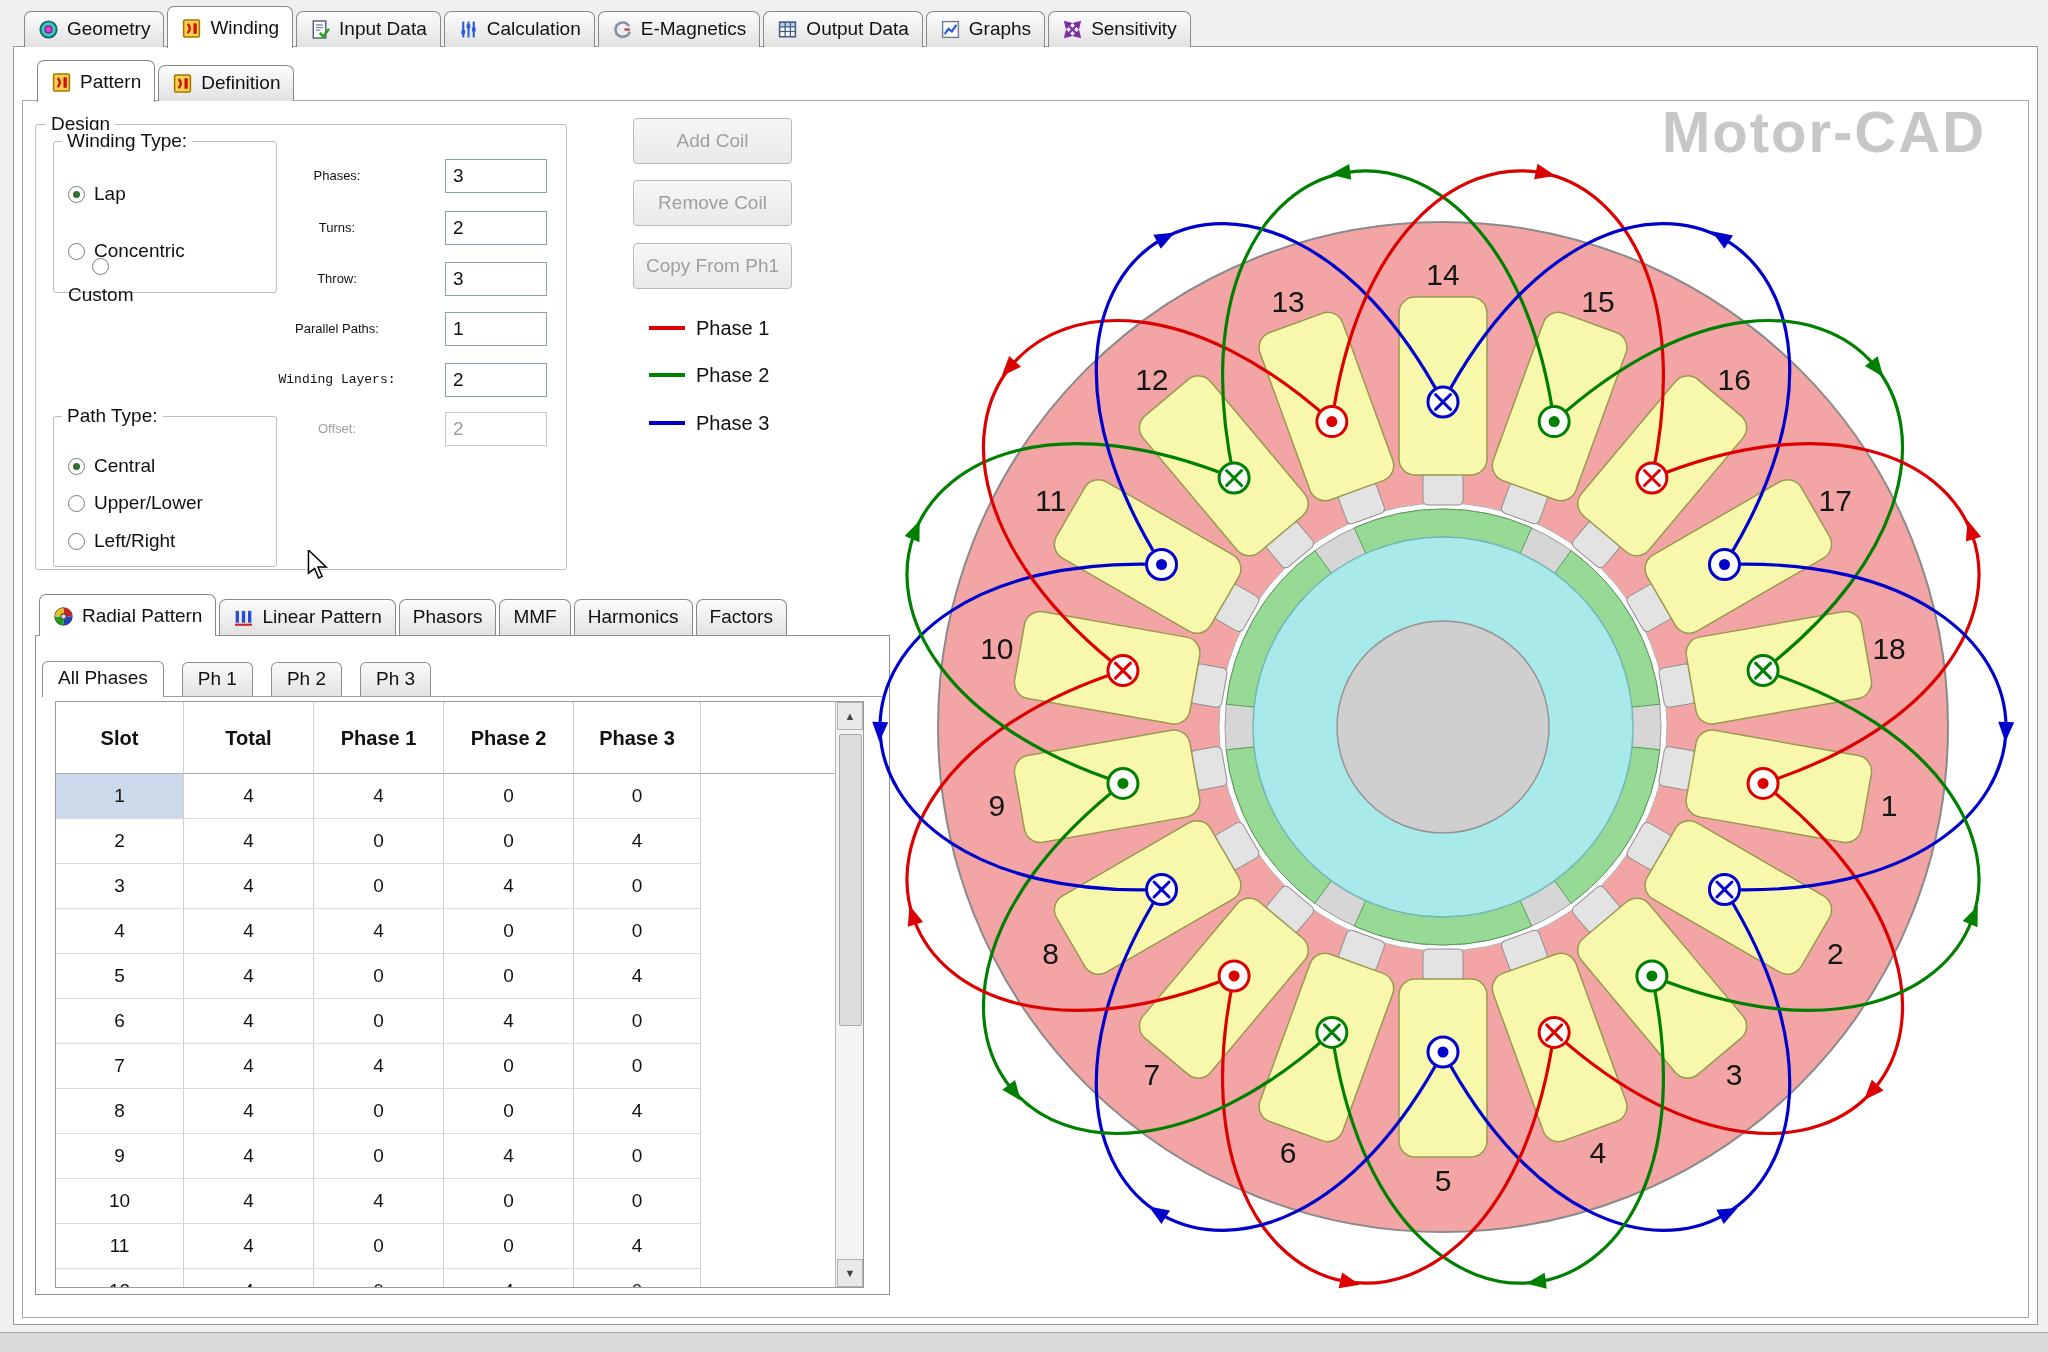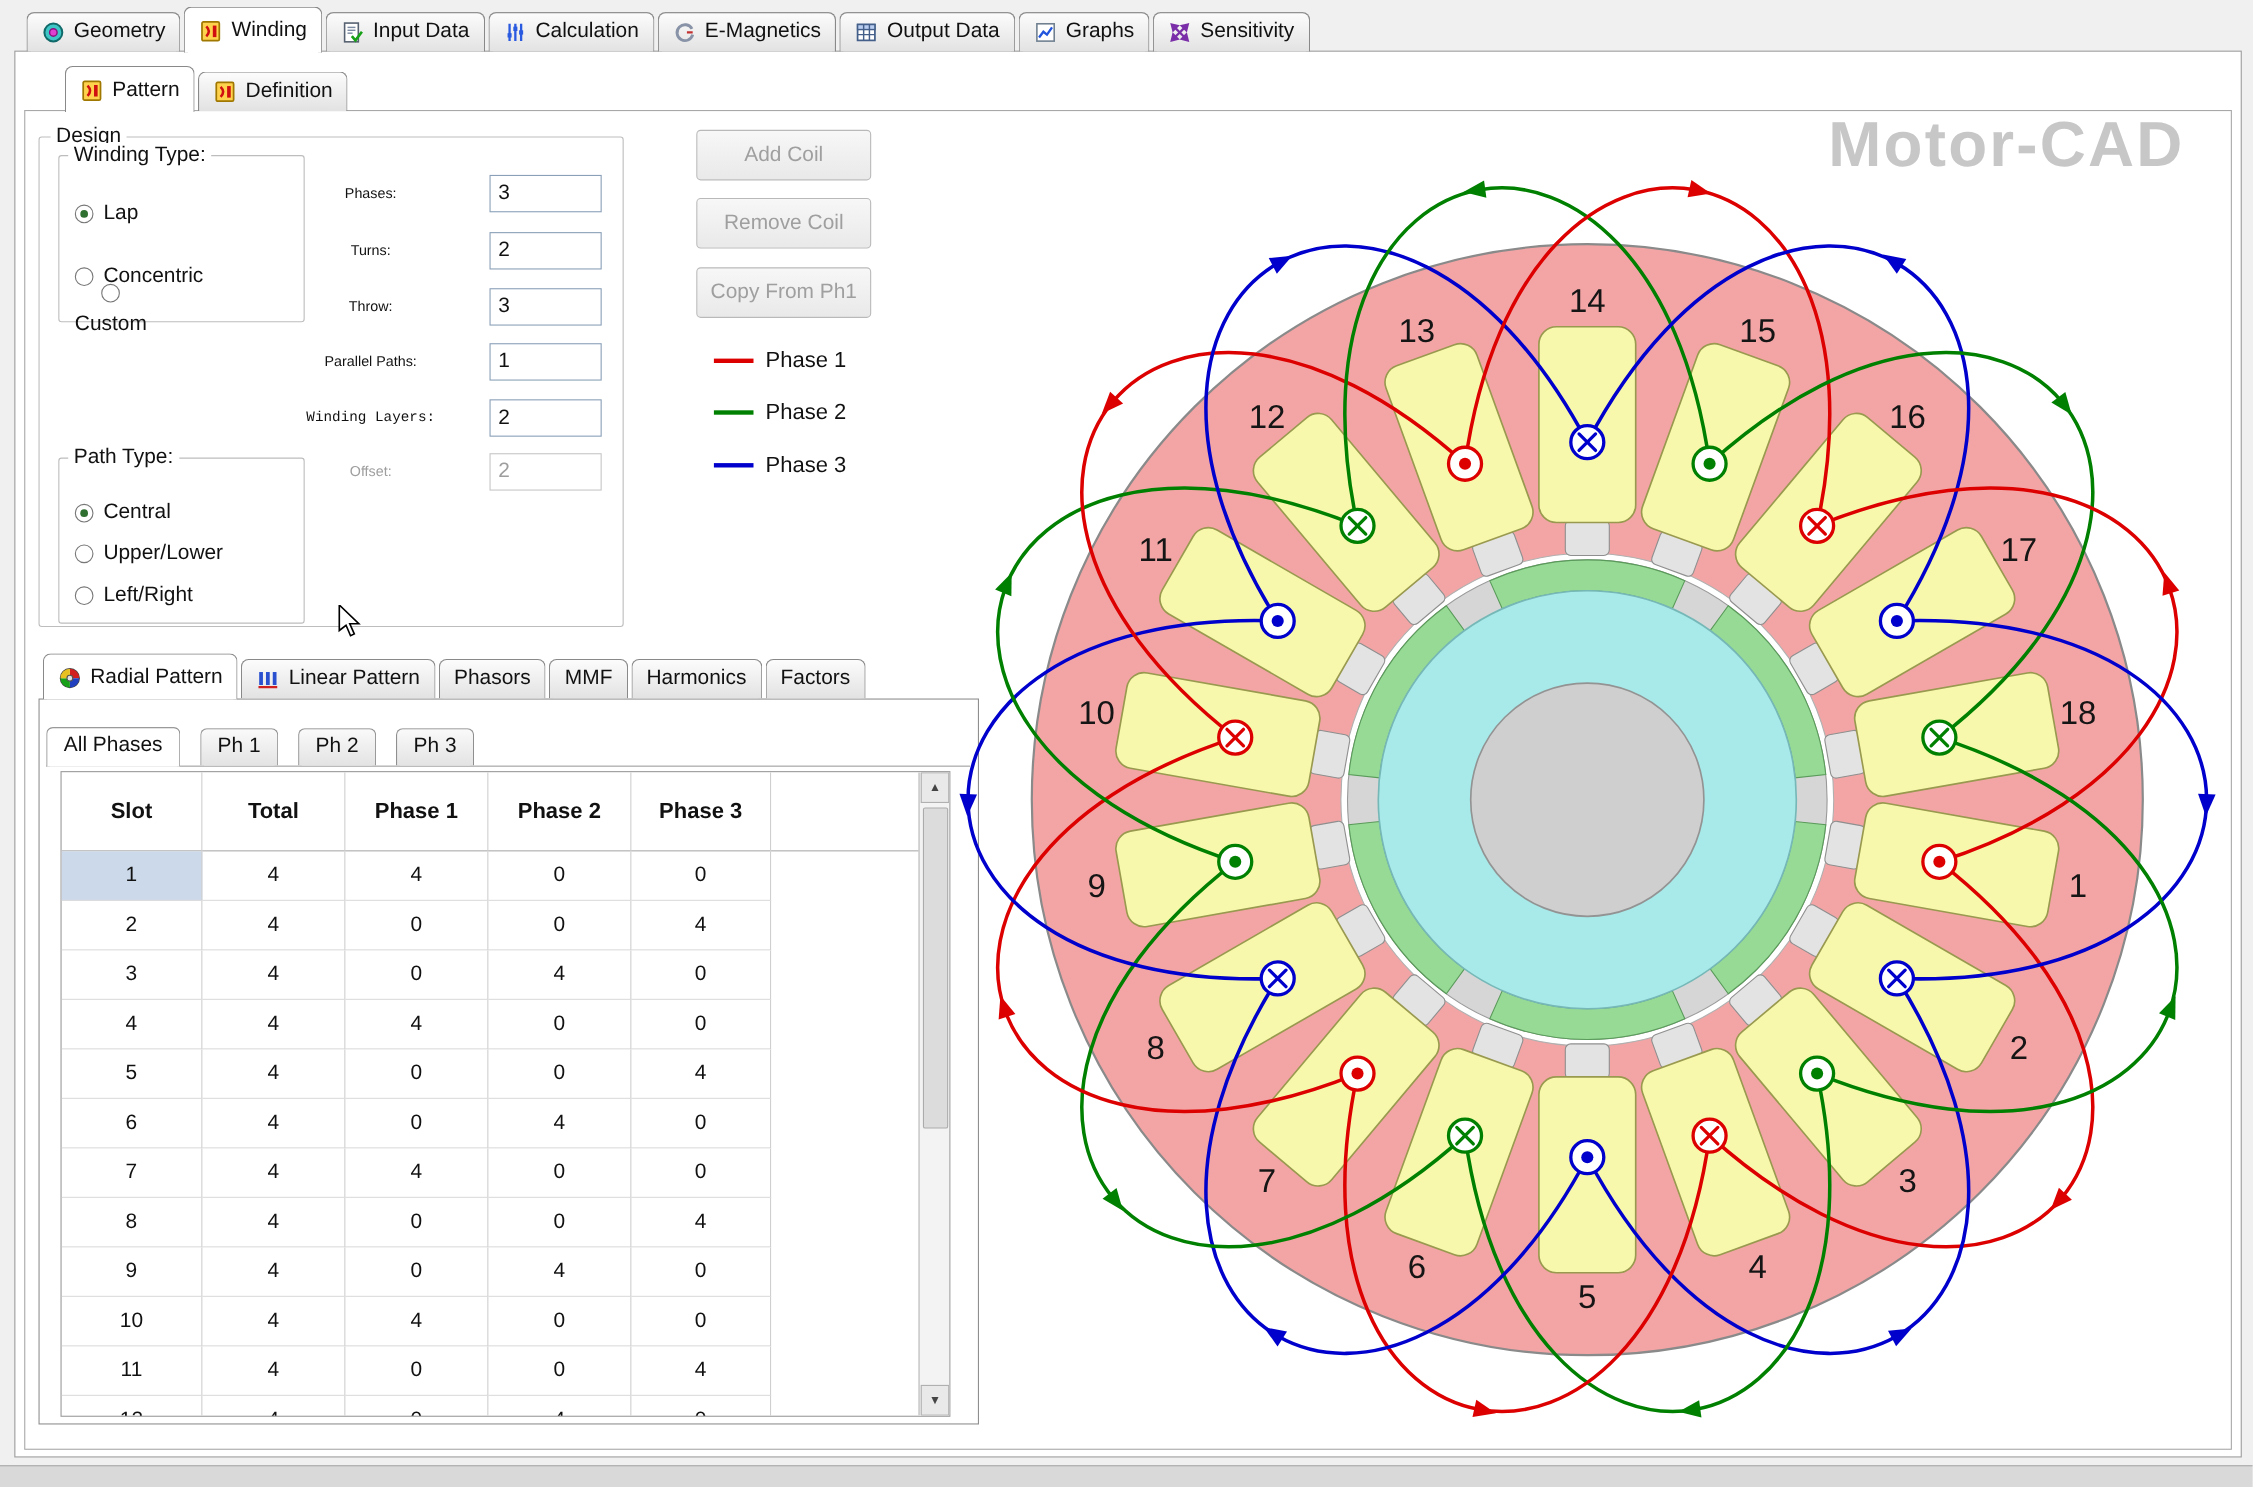--- a/index.html
+++ b/index.html
@@ -169,21 +169,21 @@
               <polygon points="13.5,13.5 12.5,9.5 9.5,12.5"></polygon>
             </g>
           </svg>
         </span>
       <span>Sensitivity</span>
     </div>
   </div>
 
   <div class="frame"></div>
 
-  <div class="tabstrip" style="left:32px;top:60px;padding-left:27px;">
+  <div class="tabstrip" style="left:10px;top:60px;padding-left:27px;">
     <div class="tab active">
       <span class="ticon">
           <svg viewBox="0 0 16 16">
             <rect x="2" y="1.5" width="12" height="13" rx="1" fill="#ffd24d" stroke="#a07800" stroke-width="1.2"></rect>
             <path d="M5 4.5 q3.5 3.5 0 7" fill="none" stroke="#d01010" stroke-width="1.8"></path>
             <rect x="9.5" y="4" width="2.5" height="8" fill="#d01010"></rect>
           </svg>
         </span>
       <span>Pattern</span>
     </div>

